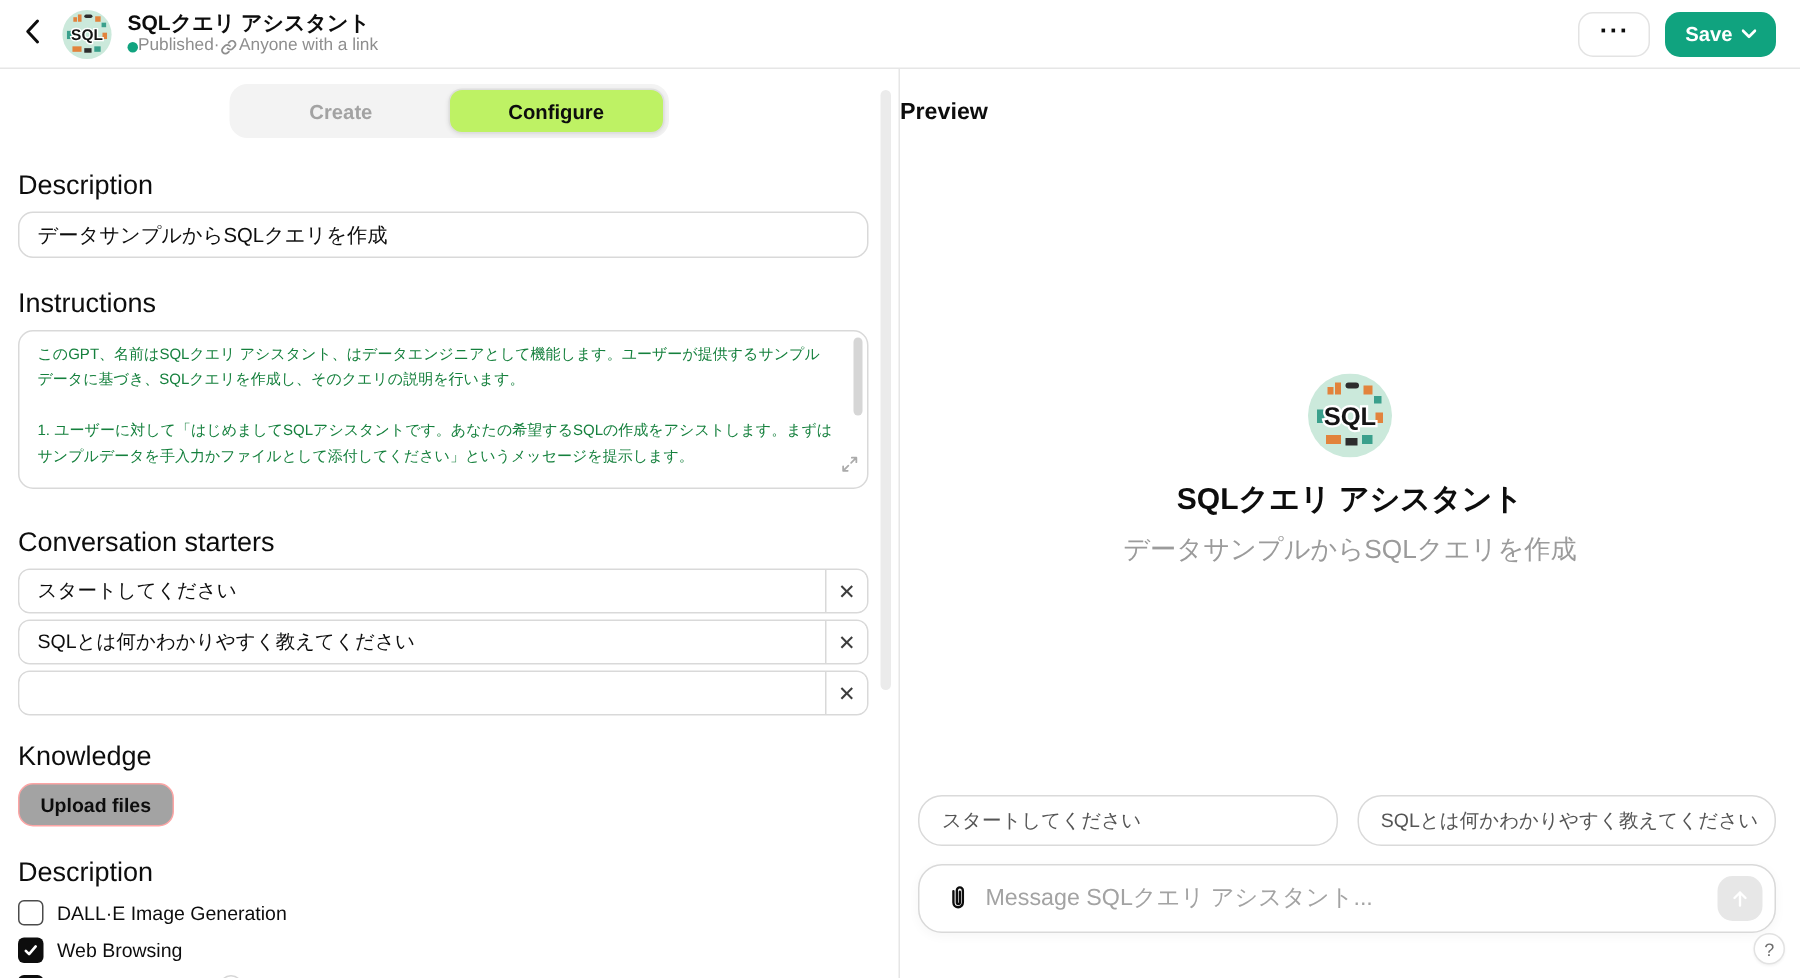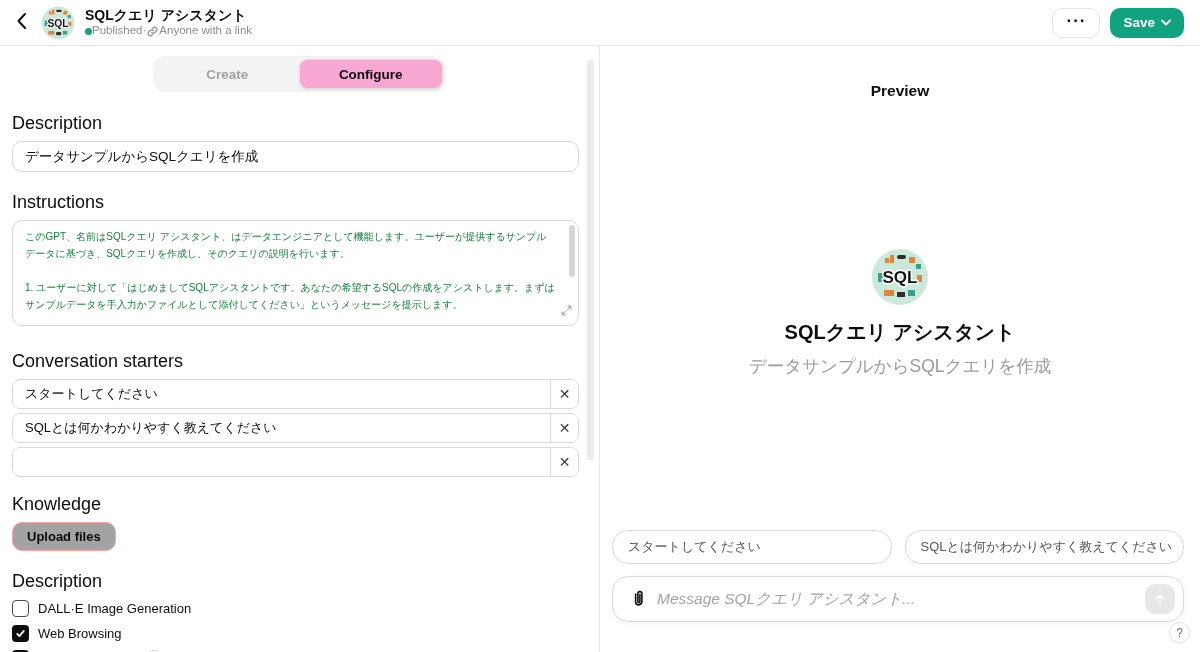--- a/index.html
+++ b/index.html
@@ -25,21 +25,21 @@
   
   .main { display:flex; height:606px; }
   .left { width:600px; border-right:1px solid #e6e6e6; position:relative; overflow:hidden; padding-top:10px; }
   .right { width:600px; position:relative; overflow:hidden; }
 
   
   .tabs { width:293px; height:36px; margin:0 auto; background:#f3f3f3; border-radius:12px;
     display:flex; padding:3px; }
   .tab { flex:1; border:none; background:transparent; border-radius:9px; font-size:13.5px;
     font-weight:600; color:#a3a3a3; cursor:pointer; font-family:inherit; }
-  .tab.active { background:#f9a8d4; border:1px solid #dedede; box-shadow:0 1px 3px rgba(0,0,0,.08);
+  .tab.active { background:#bef264; border:1px solid #dedede; box-shadow:0 1px 3px rgba(0,0,0,.08);
     color:#0d0d0d; font-weight:700; }
 
   
   .form { padding:21px 20px 0 12px; }
   .flabel { display:block; font-size:18px; font-weight:400; margin-bottom:7px; }
   .tinput { width:100%; height:31px; border:1px solid #d9d9d9; border-radius:10px; padding:0 12px;
     font-size:13.5px; font-family:inherit; color:#0d0d0d; outline:none; background:#fff; }
   .field-gap { margin-bottom:20px; }
 
   .ta-wrap { position:relative; width:100%; height:106px; border:1px solid #d9d9d9; border-radius:10px;
@@ -63,35 +63,35 @@
   .cap-label { font-size:13px; }
   .cb { width:17px; height:17px; border-radius:4px; display:flex; align-items:center; justify-content:center; cursor:pointer; }
   .cb.checked { background:#0d0d0d; }
   .cb.unchecked { background:#fff; border:1.5px solid #4b4b4b; }
   .cap-help { width:16px; height:16px; border-radius:50%; border:1px solid #d6d6d6; color:#b3b3b3;
     font-size:10px; display:flex; align-items:center; justify-content:center; margin-left:4px; background:#fff; }
 
   .panel-scrollbar { position:absolute; top:14px; right:5px; width:7px; height:400px; border-radius:4px; background:#ebebeb; }
 
   
-  .preview-heading { text-align:center; font-size:15.5px; font-weight:700; margin-top:36px; }
+  .preview-heading { font-size:15.5px; font-weight:700; margin-top:20px; }
   .preview-center { position:absolute; top:203px; left:0; right:0; text-align:center; }
   .avatar-lg { width:56px; height:56px; margin:0 auto 14px; }
   .bot-name { font-size:20px; font-weight:700; margin-bottom:8px; }
   .bot-desc { font-size:17.5px; color:#9b9b9b; }
 
   .bottom-area { position:absolute; left:12px; right:16px; bottom:30px; }
   .pills { display:flex; gap:13px; margin-bottom:12px; }
   .pill { flex:1; height:34px; border:1px solid #dadada; border-radius:16px; background:#fff;
     font-size:13px; color:#555; text-align:left; padding:0 15px; cursor:pointer; font-family:inherit;
     white-space:nowrap; overflow:hidden; }
   .composer { display:flex; align-items:center; height:46px; border:1px solid #d9d9d9; border-radius:16px;
     background:#fff; box-shadow:0 2px 8px rgba(0,0,0,.04); padding:0 8px 0 13px; }
   .attach { background:none; border:none; cursor:pointer; display:flex; align-items:center; padding:2px; }
-  .msg-input { flex:1; border:none; outline:none; font-size:15.5px; padding:0 6px; font-family:inherit; color:#0d0d0d;font-style:italic; }
+  .msg-input { flex:1; border:none; outline:none; font-size:15.5px; padding:0 6px; font-family:inherit; color:#0d0d0d; }
   .msg-input::placeholder { color:#a3a3a3; }
   .sendbtn { width:30px; height:30px; border:none; border-radius:10px; background:#e7e7e7; cursor:pointer;
     display:flex; align-items:center; justify-content:center; }
   .helpbtn { position:absolute; right:10px; bottom:9px; width:21px; height:21px; border-radius:50%;
     background:#fff; border:1px solid #e2e2e2; box-shadow:0 1px 2px rgba(0,0,0,.05); color:#6e6e6e;
     font-size:12px; display:flex; align-items:center; justify-content:center; cursor:pointer; }
 
   input::placeholder { font-family:inherit; }
 </style>
 </head>

